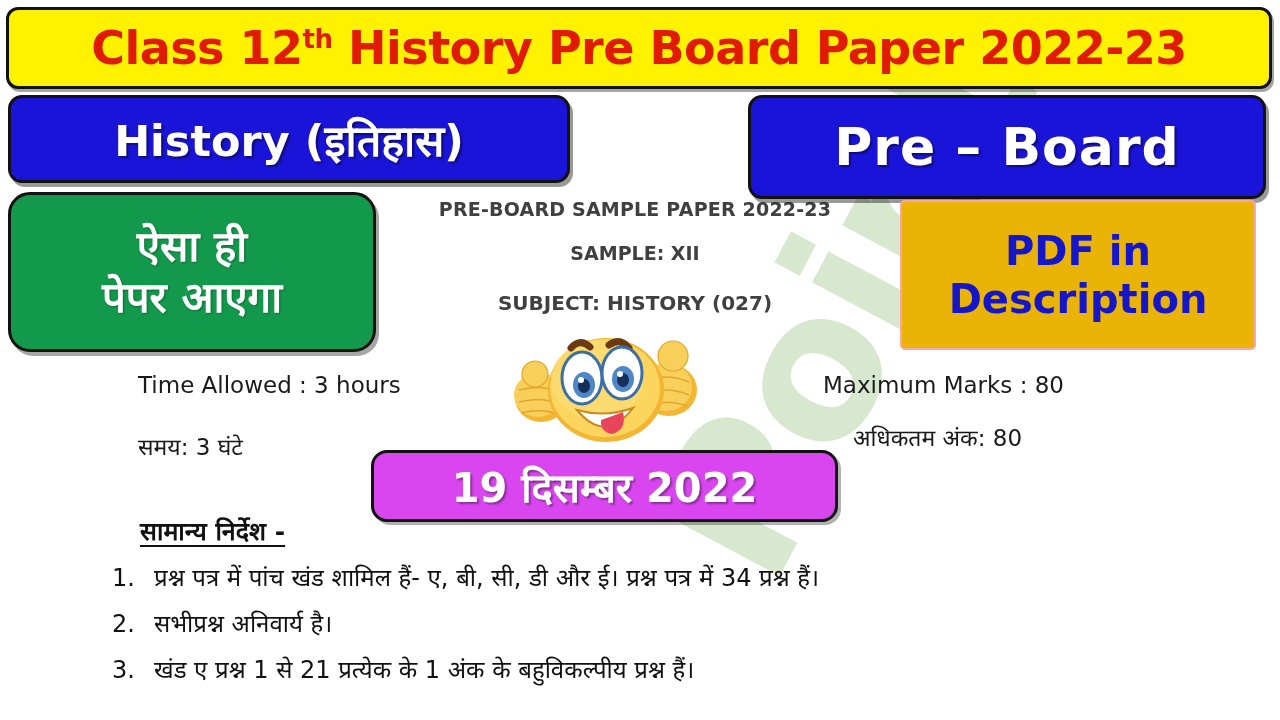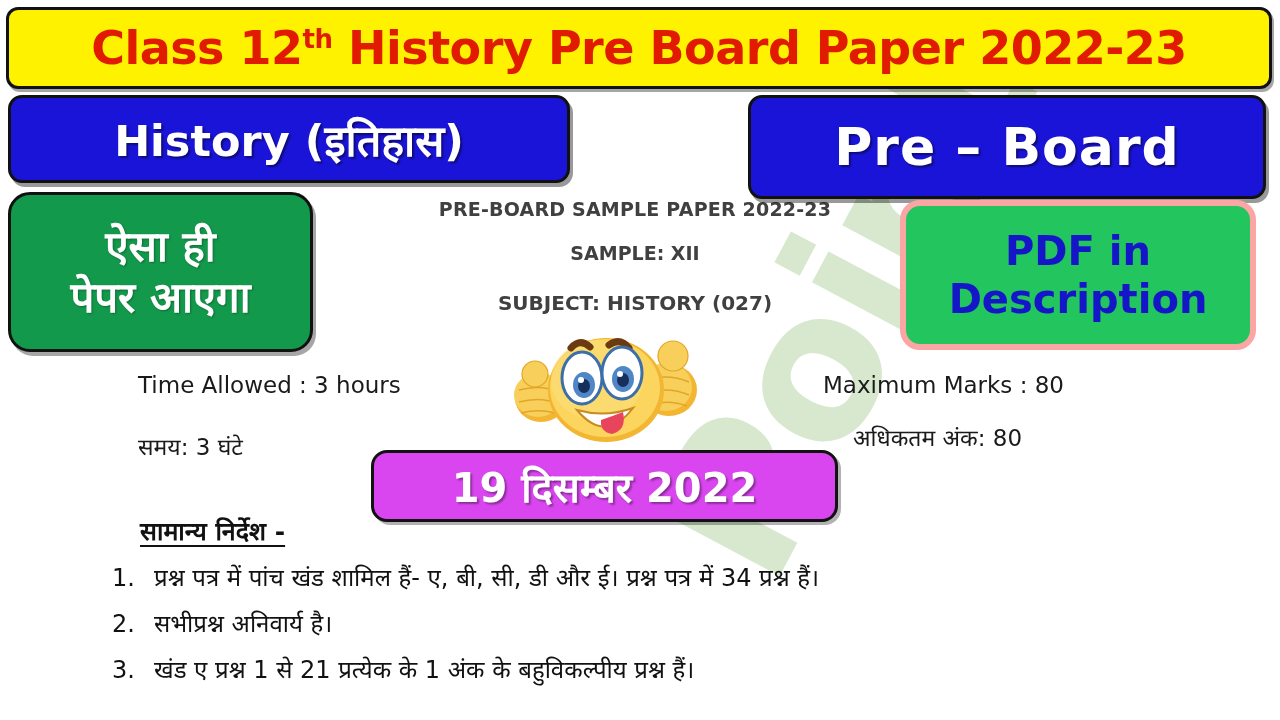--- a/index.html
+++ b/index.html
@@ -93,21 +93,21 @@
   #subject-box { left: 8px;  top: 95px; width: 562px; height: 88px; }
   #subject-box span { font-size: 43px; }
   #preboard-box { left: 748px; top: 95px; width: 518px; height: 104px; }
   #preboard-box span { font-size: 52px; letter-spacing: 1px; }
 
   
   #promo-box {
     position: absolute;
     left: 8px;
     top: 192px;
-    width: 305px;
+    width: 368px;
     height: 160px;
     background: #13994b;
     border: 3px solid #111111;
     border-radius: 22px;
     display: flex;
     flex-direction: column;
     align-items: center;
     justify-content: center;
     z-index: 5;
     box-shadow: 3px 4px 0 rgba(0,0,0,0.35);
@@ -122,23 +122,23 @@
     text-shadow: 1px 1px 2px rgba(0,0,0,0.3);
   }
 
   
   #pdf-box {
     position: absolute;
     left: 900px;
     top: 200px;
     width: 356px;
     height: 150px;
-    background: #22c55e;
-    border: 6px solid #fca5a5;
-    border-radius: 20px;
+    background: #eab308;
+    border: 2px solid #fca5a5;
+    border-radius: 5px;
     display: flex;
     flex-direction: column;
     align-items: center;
     justify-content: center;
     z-index: 5;
   }
   #pdf-box span {
     color: #1616c9;
     font-size: 40px;
     font-weight: 700;

